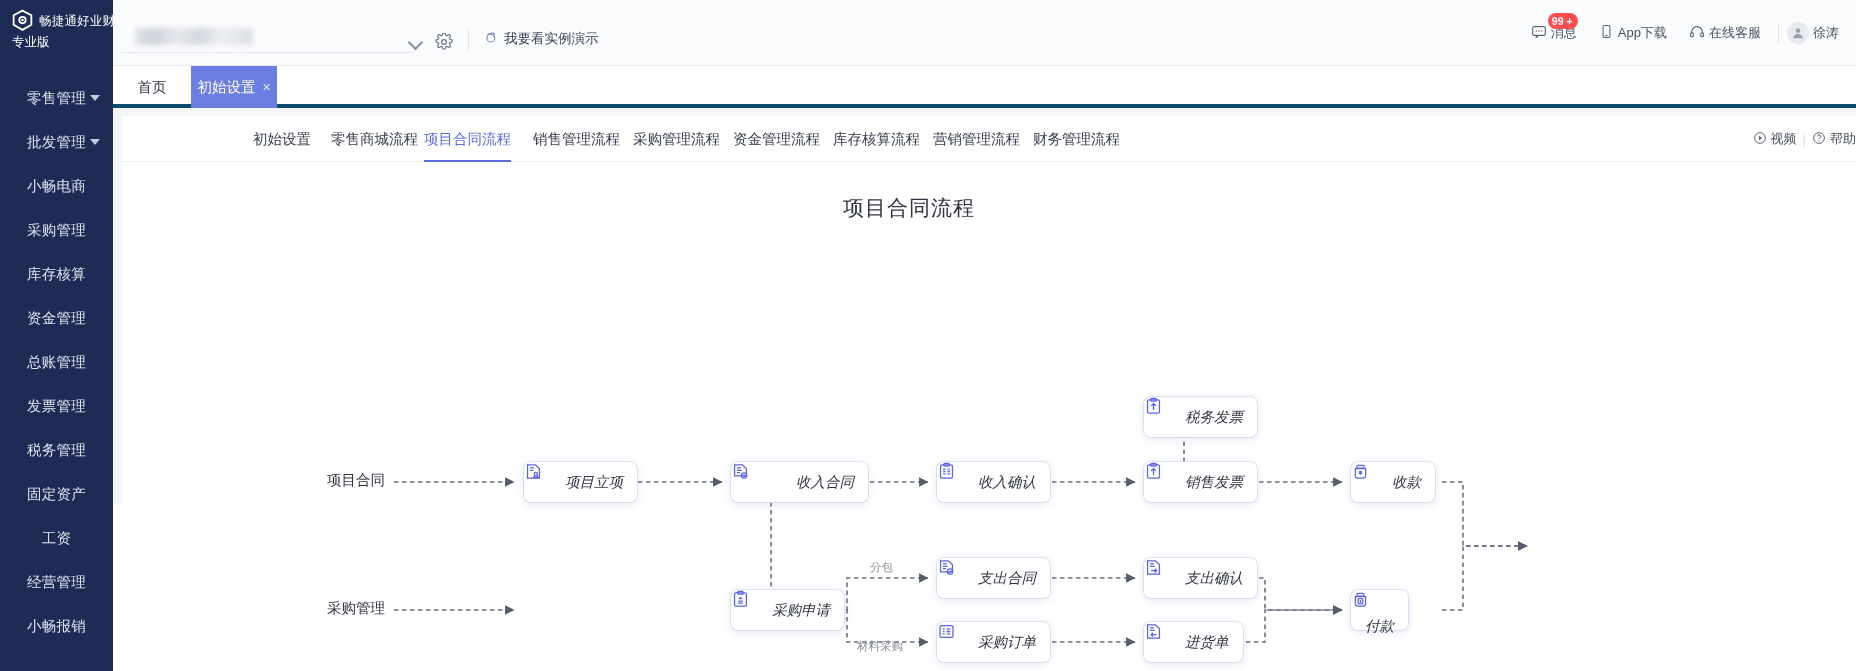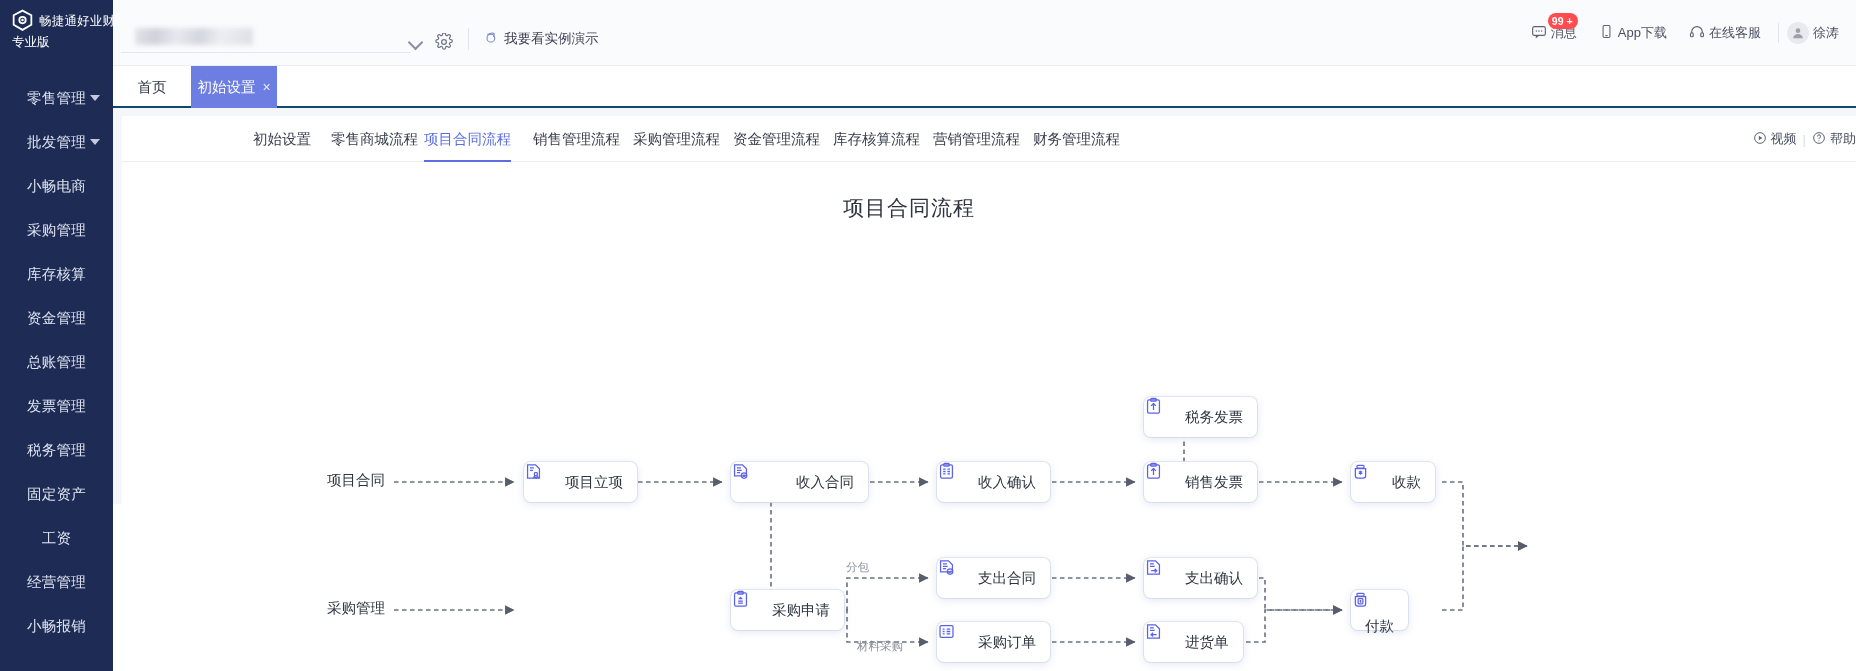--- a/index.html
+++ b/index.html
@@ -76,21 +76,21 @@
   }
   .avatar-sep { width:1px;height:20px;background:#e2e5ec; margin:0 6px; }
   .avatar {
     width:22px;height:22px;border-radius:50%;background:#e9eaee;
     display:flex;align-items:center;justify-content:center;flex:none;
   }
 
   
   .tabstrip {
     position:absolute; left:113px; top:66px; right:0; height:42px;
-    background:#ffffff; border-bottom:2px solid #0c4a6e;
+    background:#ffffff; border-bottom:4px solid #0c4a6e;
   }
   .wtab {
     position:absolute; top:0; height:42px; display:flex; align-items:center;
     justify-content:center; font-size:14.5px; cursor:pointer;
   }
   .wtab.home { left:8px; width:62px; color:#333844; }
   .wtab.active {
     left:78px; width:86px; background:#6c7ee1; color:#ffffff; gap:7px;
   }
   .wtab .xmark { font-size:14px; color:#e5e9fb; line-height:1; }
@@ -129,21 +129,21 @@
   .chart-title span { position:relative; left:-80px; }
 
   
   .flow { position:absolute; left:0; top:0; right:0; bottom:0; }
   .flow svg { position:absolute; left:0; top:0; }
 
   .node {
     position:absolute; height:40px; background:#ffffff; border-radius:7px;
     box-shadow:0 2px 9px rgba(96,110,190,.18), 0 0 0 1px rgba(230,232,243,.9);
     display:flex; align-items:center; gap:8px; padding:0 14px;
-    font-size:14.5px; color:#2f3440; cursor:pointer; white-space:nowrap;
+    font-size:14.5px; color:#2f3440; cursor:pointer; white-space:nowrap;font-style:italic;
   }
   .node .ic { width:19px;height:19px;flex:none;display:block; }
   .rowlabel {
     position:absolute; font-size:14.5px; color:#2f3440; white-space:nowrap;
   }
   .edgelabel {
     position:absolute; font-size:11.5px; color:#8b8f9c; white-space:nowrap;
   }
 </style>
 </head>
@@ -369,21 +369,21 @@
 
             <path d="M1100,526 L1143,526 L1143,494 L1220,494"></path>
 
             <path d="M1320,494 L1341,494 L1341,430 L1405,430"></path>
           </g>
         </svg>
 
         <div class="rowlabel" style="left:205px;top:355px;">项目合同</div>
         <div class="rowlabel" style="left:205px;top:483px;">采购管理</div>
 
-        <div class="edgelabel" style="left:724px;top:444px;">分包</div>
+        <div class="edgelabel" style="left:748px;top:444px;">分包</div>
         <div class="edgelabel" style="left:735px;top:523px;">材料采购</div>
 
         <div class="node" style="left:402px;top:346px;">
           <span class="ic">
             <svg width="19" height="19" viewBox="0 0 24 24" fill="none" stroke="#5b63e8" stroke-width="1.6">
               <path d="M4.5 3.5h10l5 5v12h-15z" rx="1"></path>
                 <path d="M7.5 7.5h5M7.5 10.5h4"></path>
               <circle cx="15" cy="15.2" r="2"></circle>
                 <path d="M12.3 19.6c.4-1.6 1.4-2.5 2.7-2.5s2.3.9 2.7 2.5z"></path>
             </svg>

